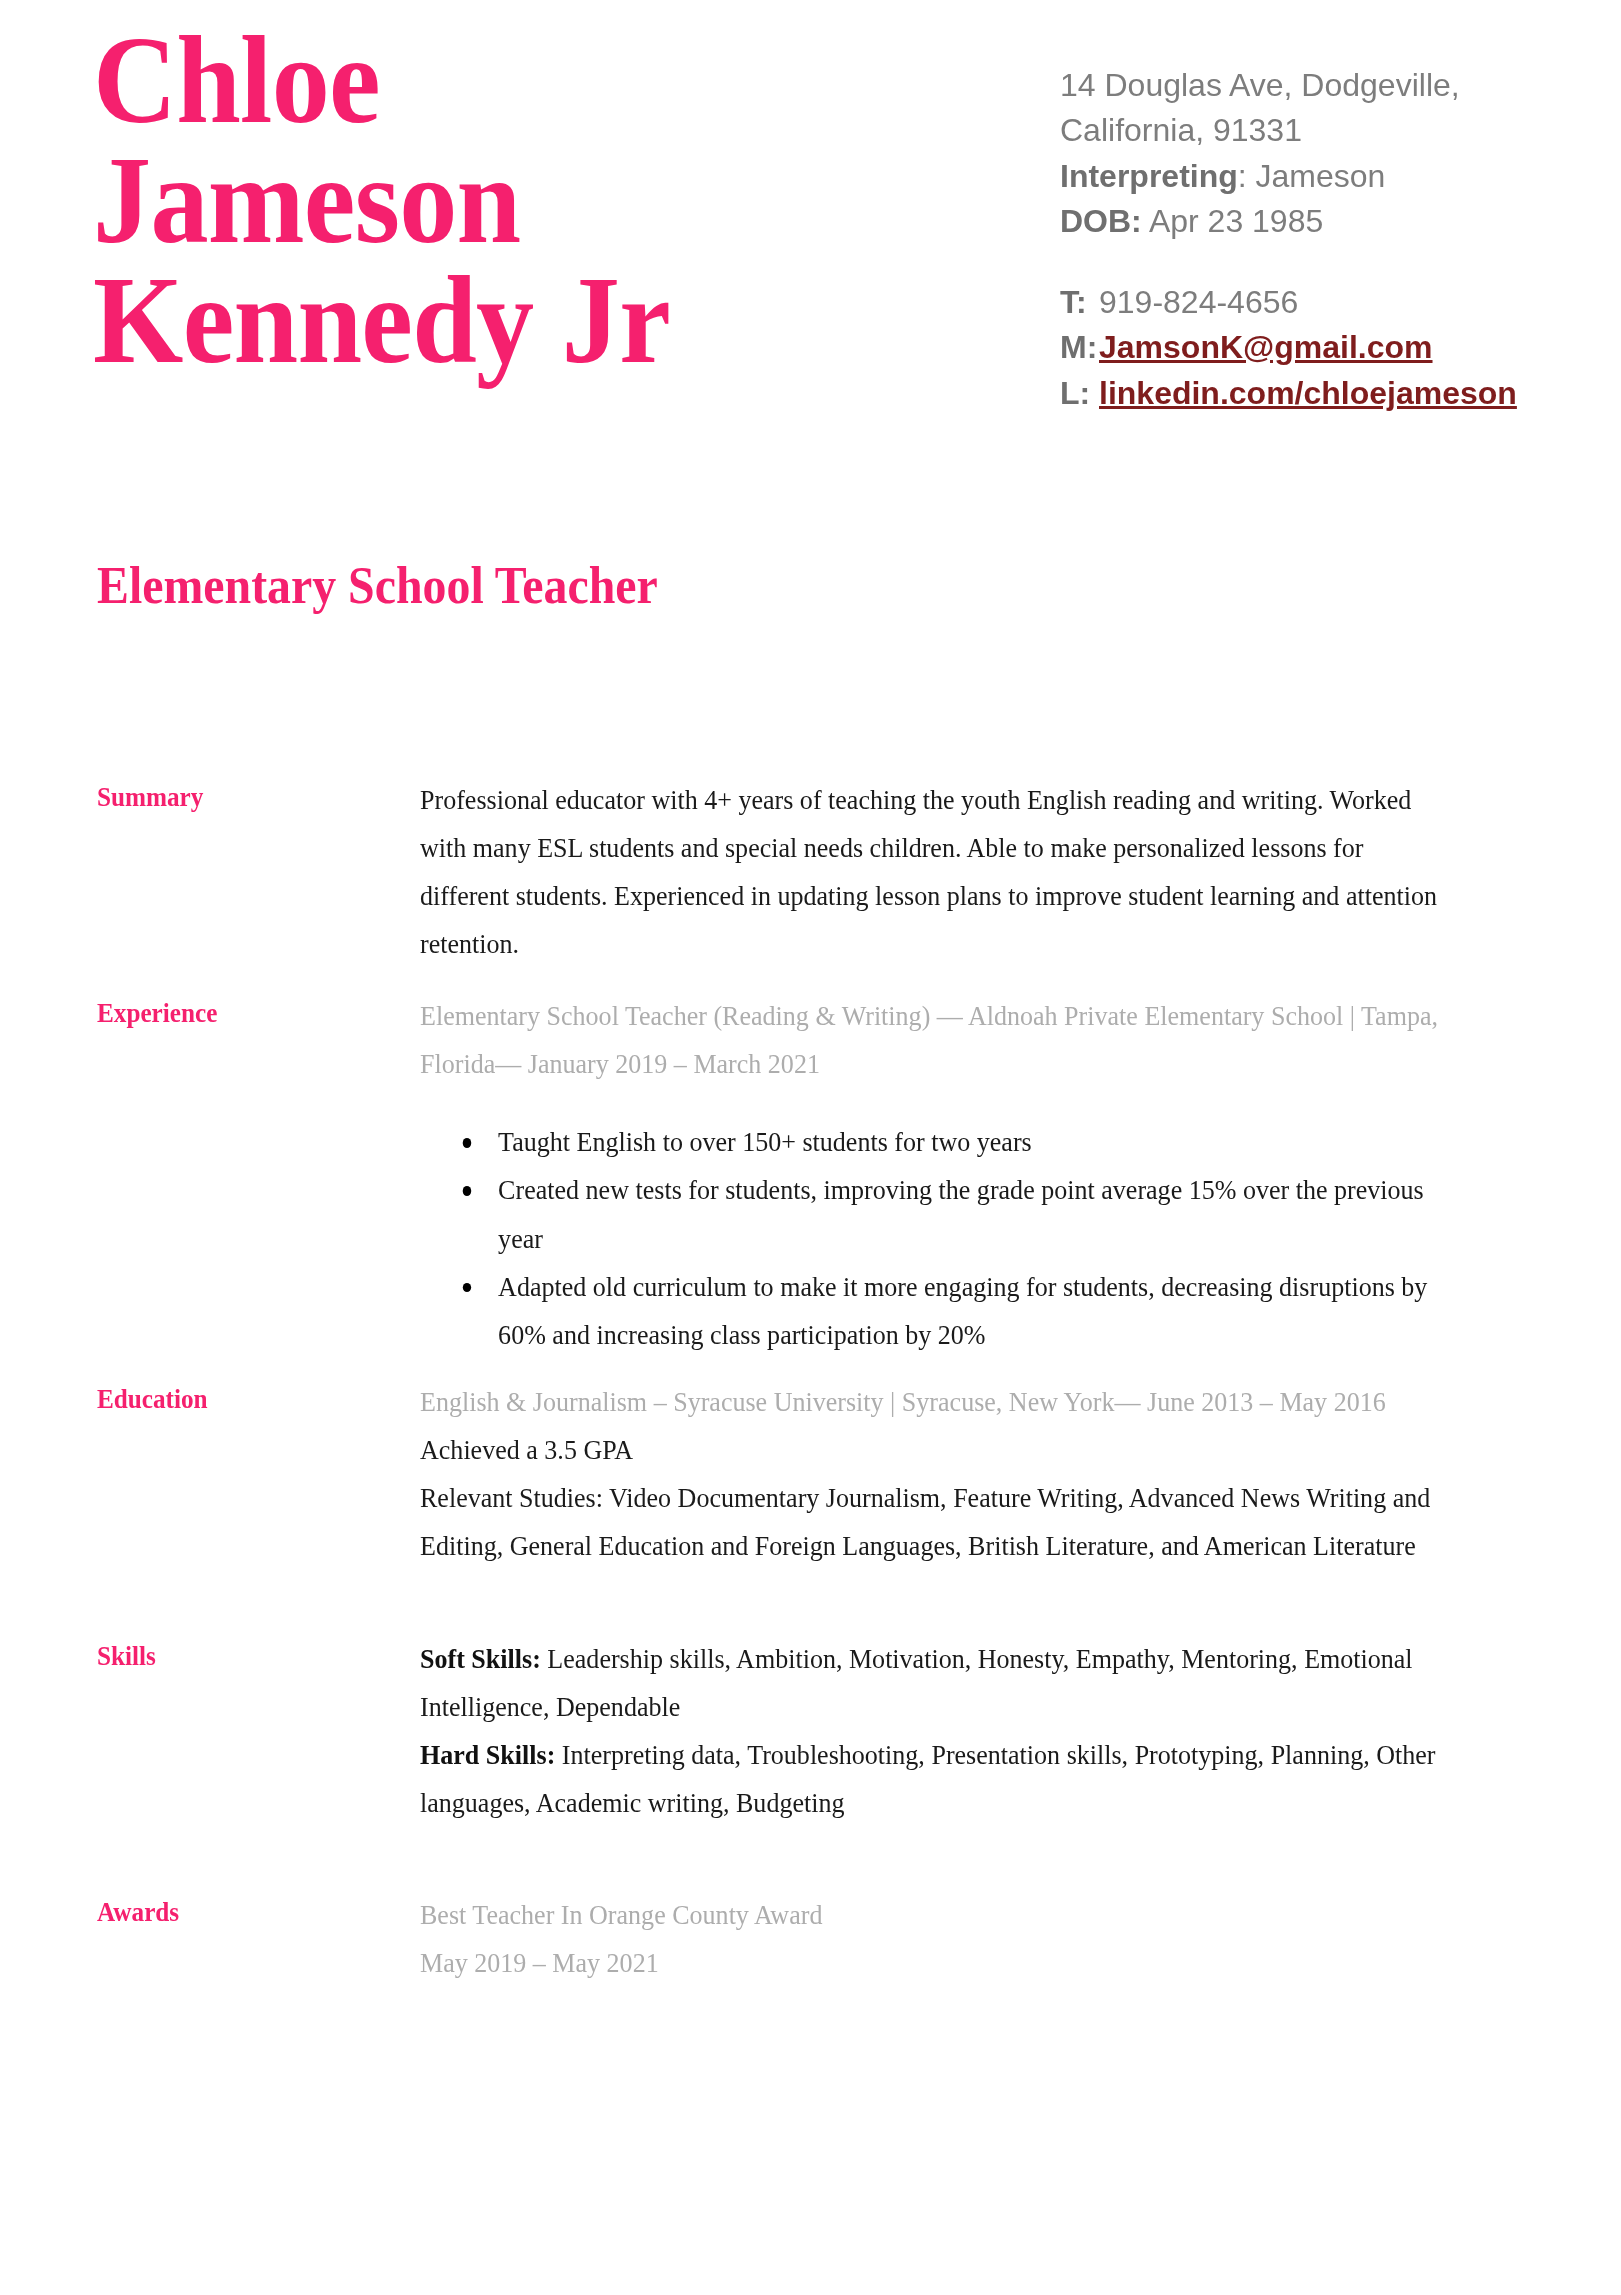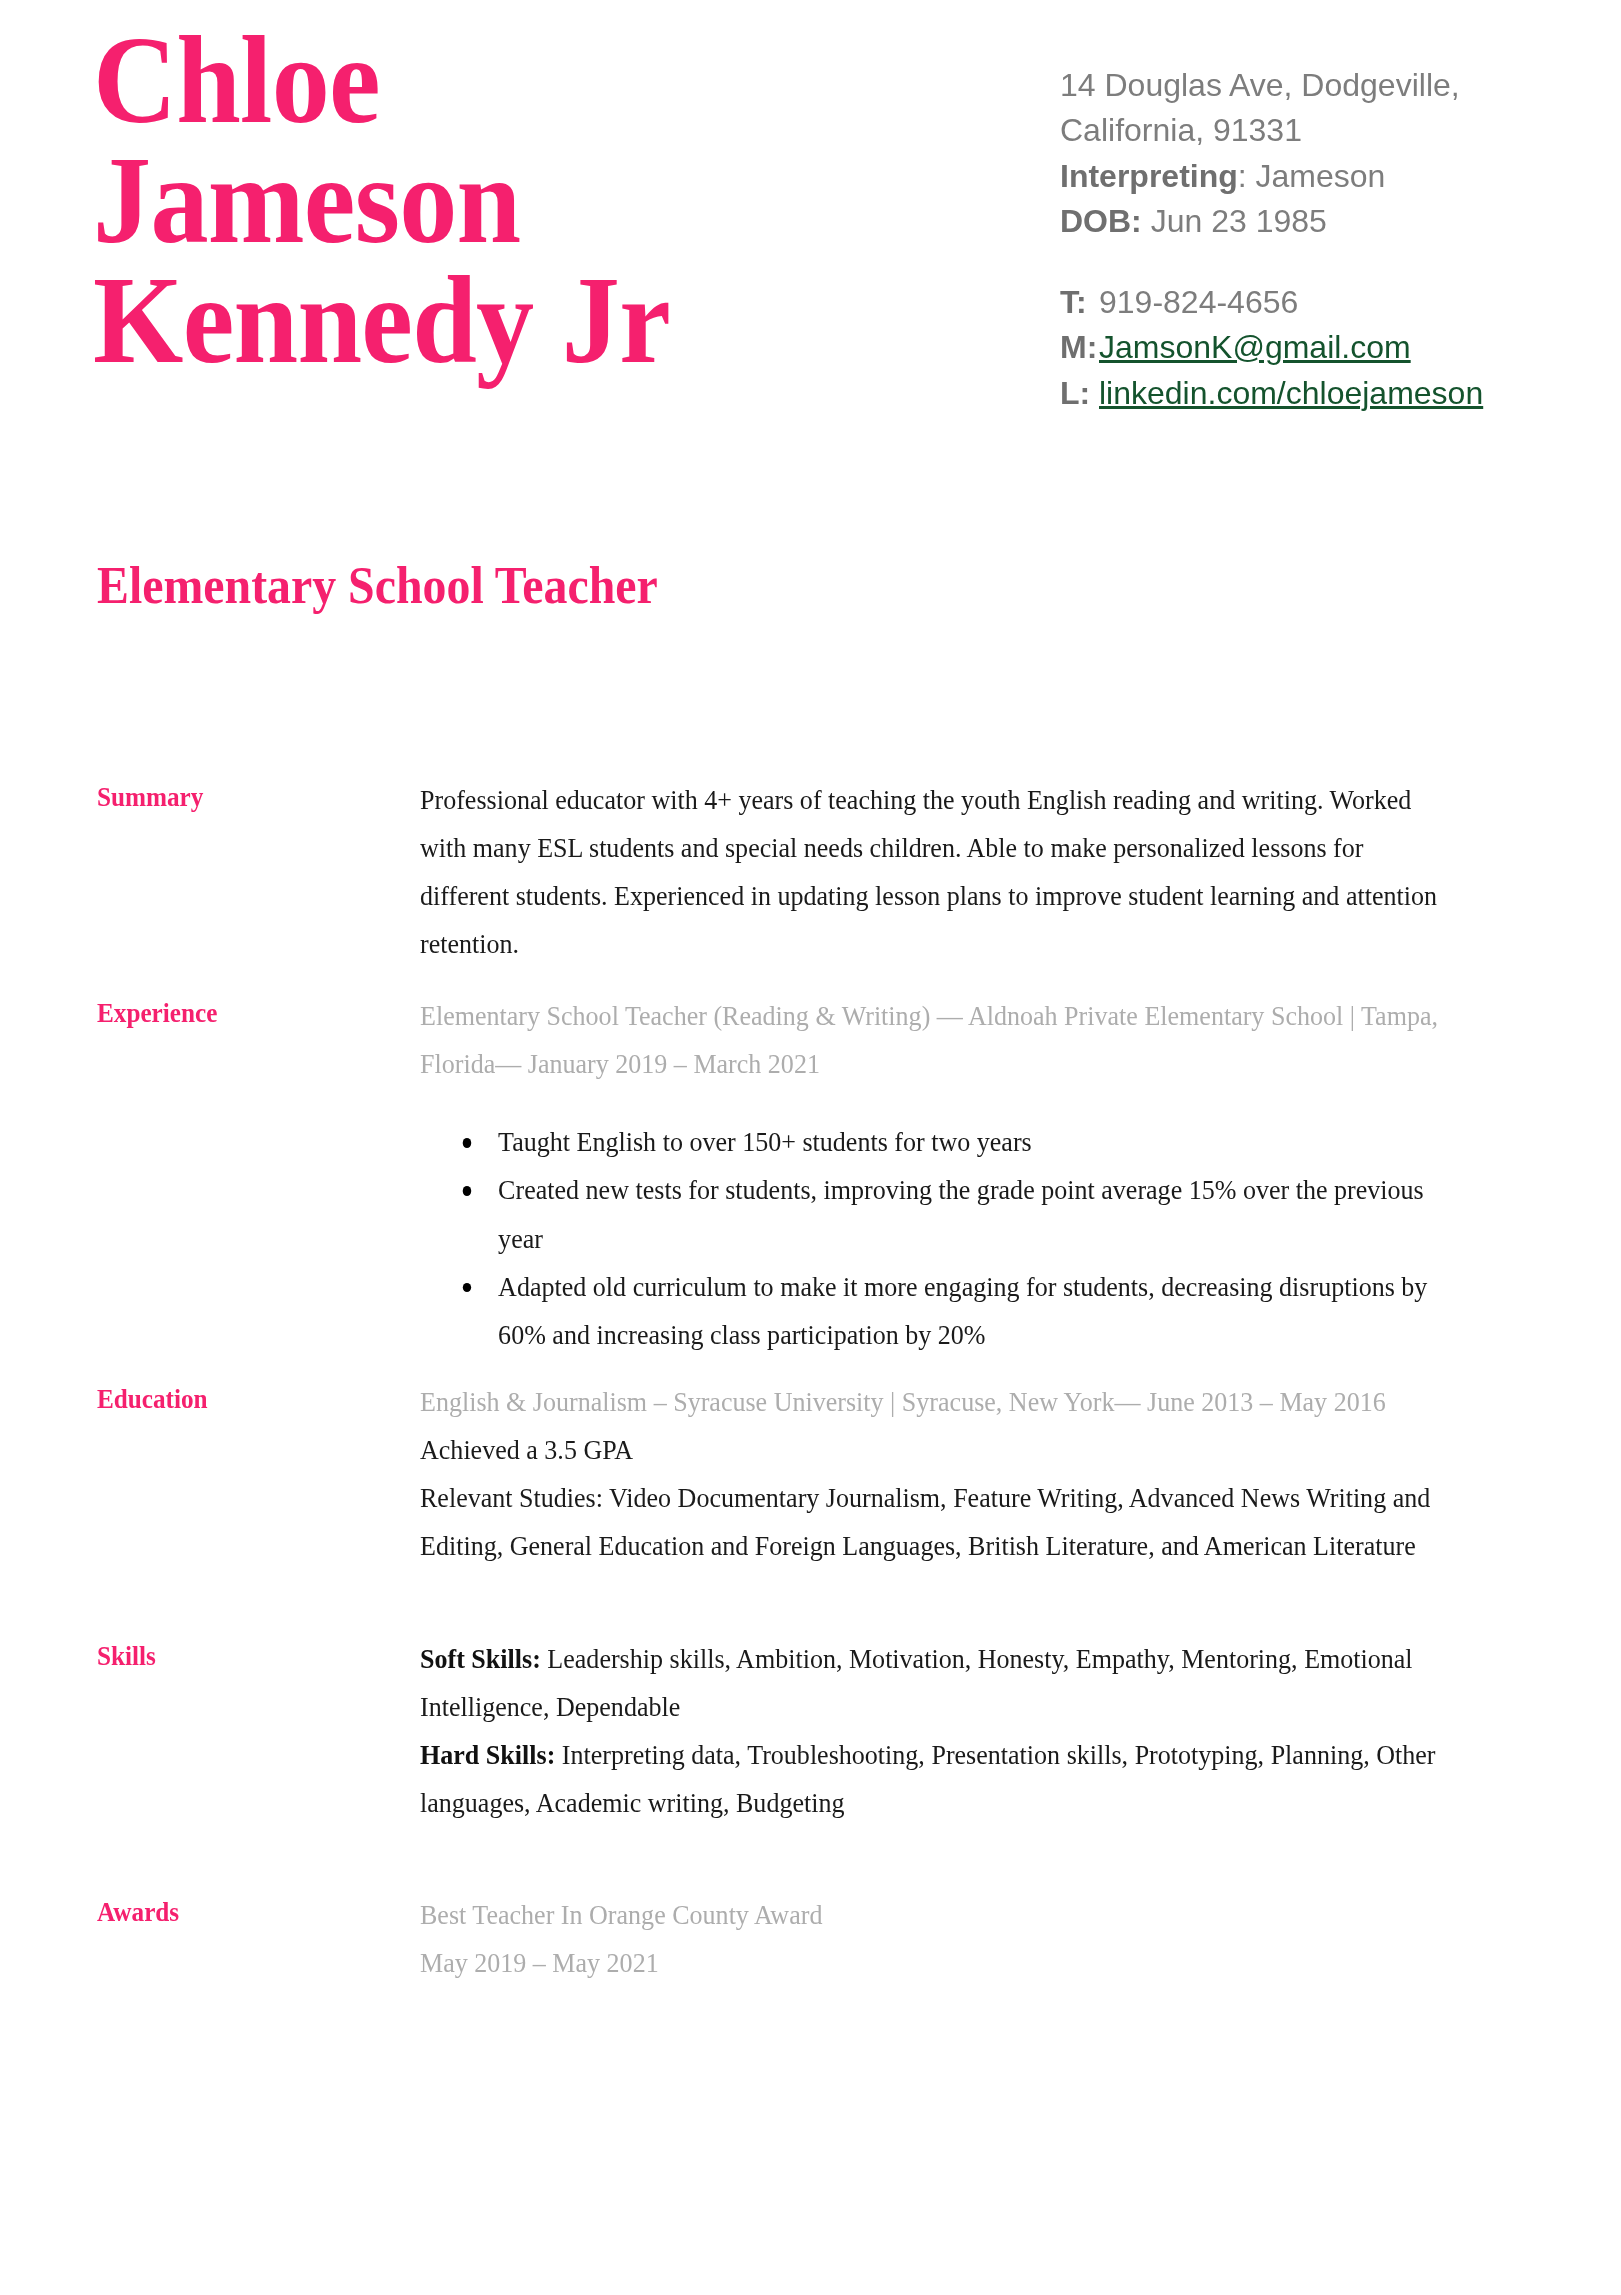--- a/index.html
+++ b/index.html
@@ -74,21 +74,22 @@
     white-space: nowrap;
   }
   .contact-key {
     font-weight: bold;
     color: #6f6f6f;
     min-width: 39px;
     display: inline-block;
   }
   .contact-link {
     text-decoration: underline;
-    color: #14532d;
+    color: #7f1d1d;
+    font-weight: bold;
   }
 
   
   .section {
     position: absolute;
     left: 0;
     width: 1622px;
   }
   .section-label {
     position: absolute;
@@ -154,21 +155,21 @@
       <div class="name-line">Jameson</div>
       <div class="name-line">Kennedy Jr</div>
     </div>
 
     <div class="job-title">Elementary School Teacher</div>
 
     <div class="contact">
       <div class="contact-line">14 Douglas Ave, Dodgeville,</div>
       <div class="contact-line">California, 91331</div>
       <div class="contact-line"><b>Interpreting</b><span>: Jameson</span></div>
-      <div class="contact-line"><b>DOB:</b><span> Jun 23 1985</span></div>
+      <div class="contact-line"><b>DOB:</b><span> Apr 23 1985</span></div>
 
       <div class="contact-gap"></div>
 
       <div class="contact-row">
         <span class="contact-key">T:</span>
         <span>919-824-4656</span>
       </div>
       <div class="contact-row">
         <span class="contact-key">M:</span>
         <span class="contact-link">JamsonK@gmail.com</span>

